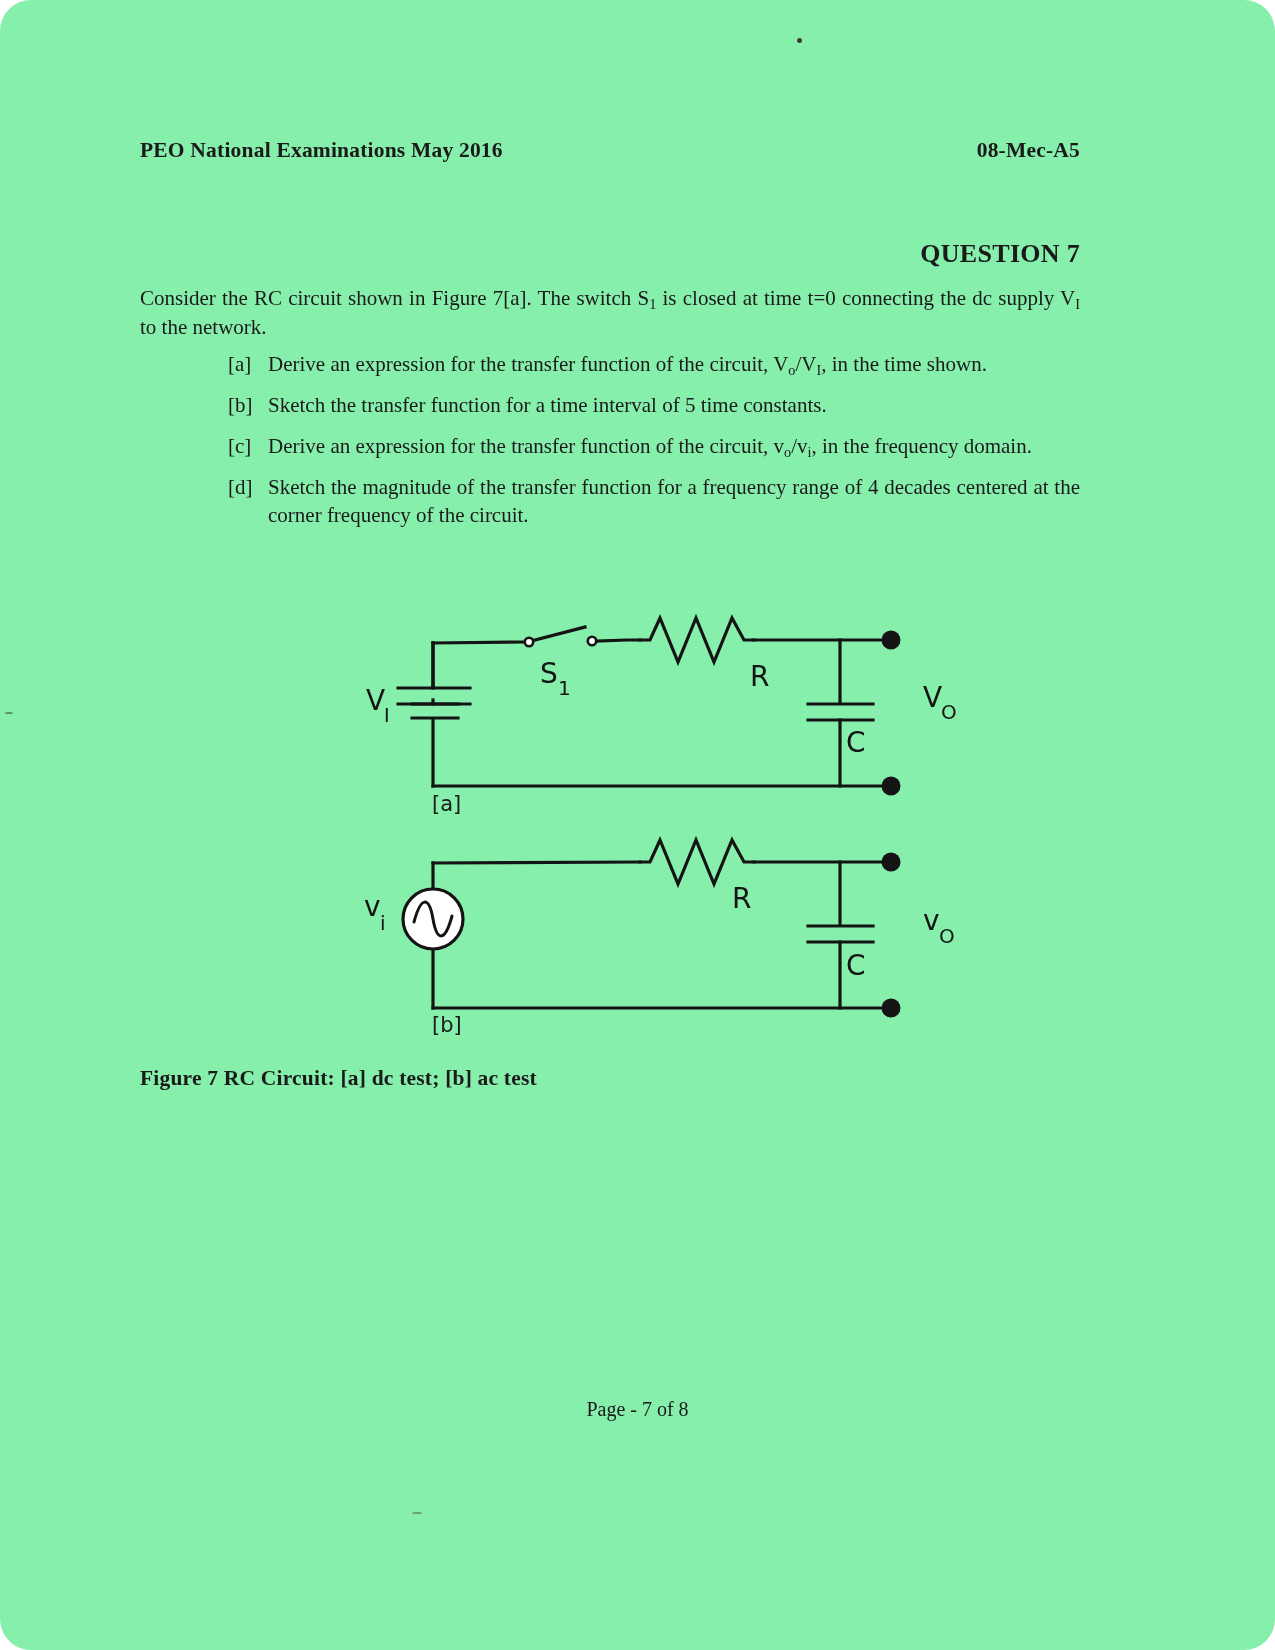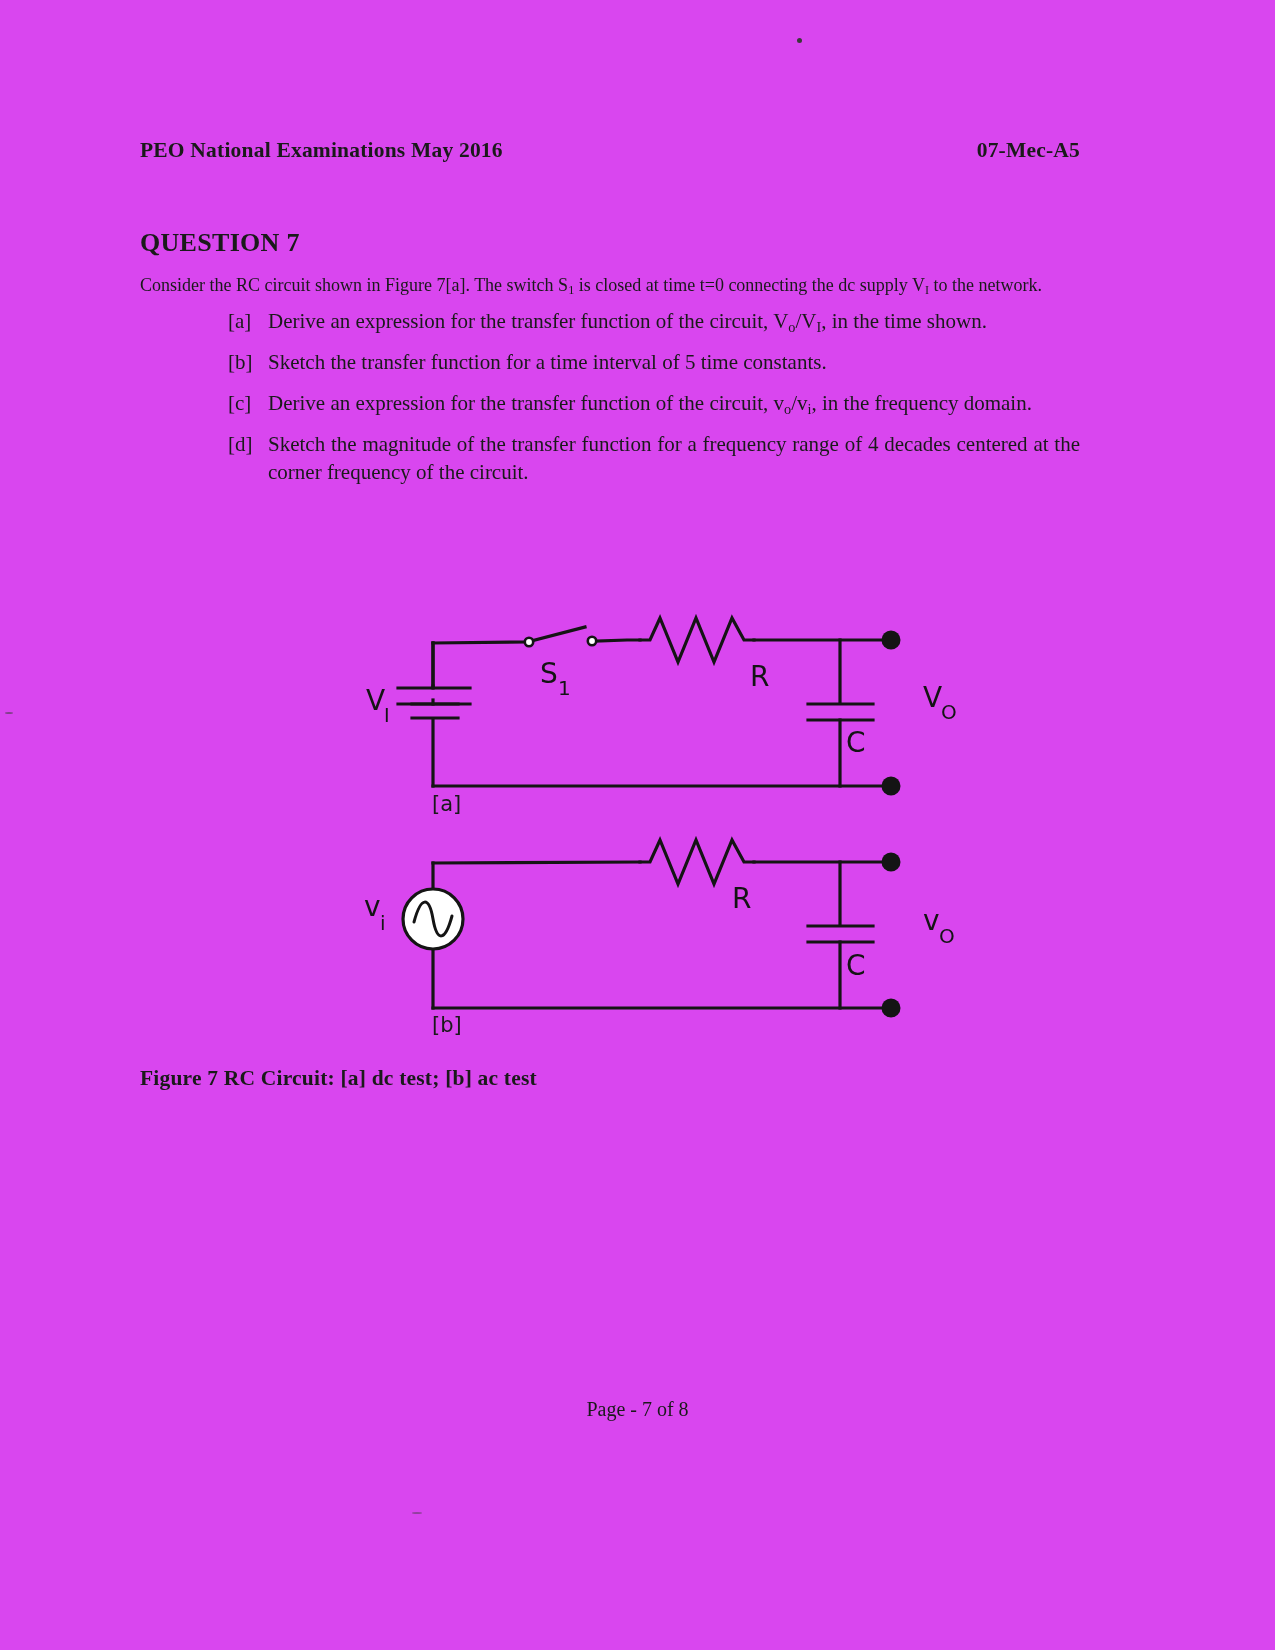--- a/index.html
+++ b/index.html
@@ -11,21 +11,22 @@
     width: 1275px;
     height: 1650px;
     position: relative;
     font-family: "Liberation Serif", serif;
     color: #1a1a1a;
     overflow: hidden;
   }
   .page {
     position: absolute;
     inset: 0;
-    background: #d946ef;
+    background: #86efac;
+    border-radius: 31px;
   }
 
   
   .speck {
     position: absolute;
     background: #3a3a3a;
     border-radius: 50%;
   }
   #speck-top   { left: 797px; top: 38px;  width: 5px;  height: 5px; }
   #speck-left  { left: 5px;   top: 712px; width: 8px;  height: 2px; opacity:.55; }
@@ -48,25 +49,26 @@
   
   .content {
     position: absolute;
     left: 140px;
     top: 228px;
     width: 940px;
   }
   h1.qtitle {
     font-size: 26px;
     font-weight: bold;
-    margin: 0 0 16px 0;
+    margin: 11px 0 16px 0;
     letter-spacing: .3px;
+    text-align: right;
   }
   p.para {
-    font-size: 18px;
+    font-size: 21px;
     line-height: 1.32;
     margin: 0 0 9px 0;
     text-align: justify;
     text-justify: inter-word;
   }
 
   ol.items {
     list-style: none;
     margin: 0;
     padding: 0;
@@ -132,21 +134,21 @@
 <body>
 
 <div class="page">
 
   <div class="speck" id="speck-top"></div>
   <div class="speck" id="speck-left"></div>
   <div class="speck" id="speck-low"></div>
 
   <div class="running-head">
     <span>PEO National Examinations May 2016</span>
-    <span>07-Mec-A5</span>
+    <span>08-Mec-A5</span>
   </div>
 
   <div class="content">
 
     <h1 class="qtitle">QUESTION 7</h1>
 
     <p class="para"><span>Consider the RC circuit shown in Figure 7[a]. The switch S</span><sub>1</sub><span> is closed at time t=0 connecting the dc supply V</span><sub>I</sub><span> to the network.</span></p>
 
     <ol class="items">
       <li class="item">

